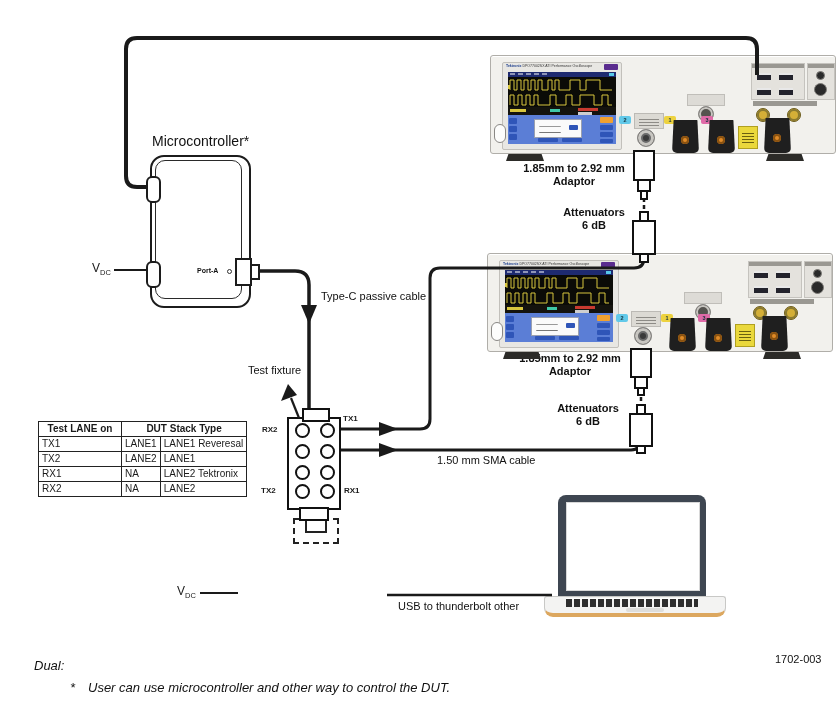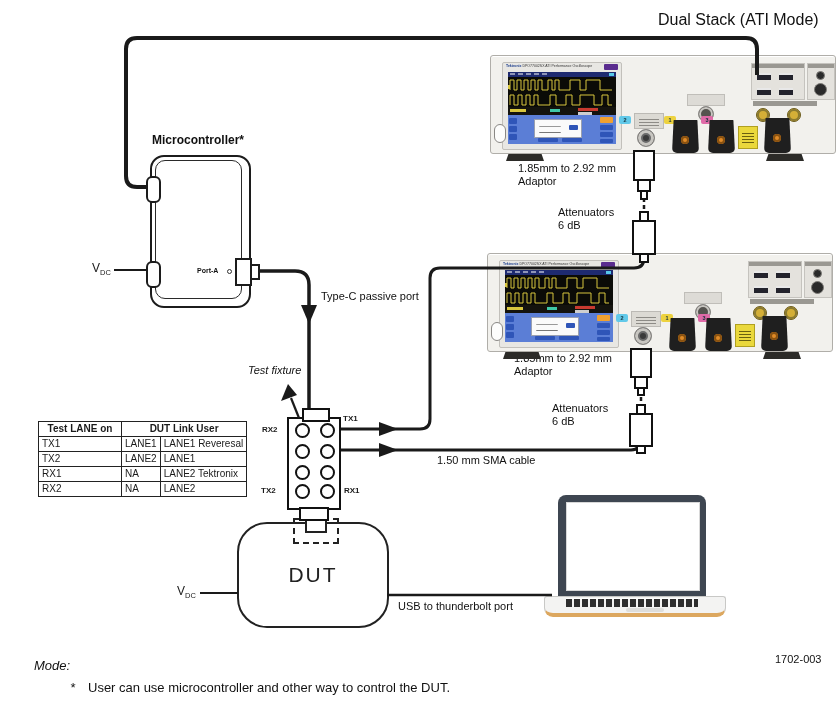--- a/index.html
+++ b/index.html
@@ -1,52 +1,52 @@
 <!DOCTYPE html>
 <html><head>
 <meta charset="utf-8">
 <style>
   html,body{margin:0;padding:0;background:#fff;}
   #canvas{position:relative;width:837px;height:710px;background:#fff;overflow:hidden;
           font-family:"Liberation Sans",sans-serif;color:#1a1a1a;}
   .abs{position:absolute;}
   .lbl{position:absolute;font-size:11px;color:#111;white-space:nowrap;}
-  .ctr{white-space:normal;line-height:1.15;}
+  .ctr{text-align:center;white-space:normal;line-height:1.15;font-weight:bold;}
 
   
   #title{left:658px;top:11px;font-size:16px;}
   #fig-num{left:775px;top:653px;font-size:11px;text-align:center;}
   #note-head{left:34px;top:658px;font-size:13px;font-style:italic;}
   #note-star{left:70px;top:680px;font-size:13px;font-style:italic;}
-  #note-text{left:88px;top:680px;font-size:13px;}
+  #note-text{left:88px;top:680px;font-size:13px;font-style:italic;}
 
   
   #wires{position:absolute;left:0;top:0;z-index:2;pointer-events:none;}
 
   
   #mcu{left:150px;top:155px;width:97px;height:149px;border:2.5px solid #1c1c1c;border-radius:14px;background:#fff;z-index:1;}
   #mcu-inner{left:155px;top:160px;width:85px;height:137px;border:1.5px solid #2a2a2a;border-radius:10px;z-index:1;}
   .pill{width:11px;height:23px;border:2px solid #1c1c1c;border-radius:6px;background:#fff;z-index:3;}
   #pill-top{left:146px;top:176px;}
   #pill-bottom{left:146px;top:261px;}
-  #mcu-label{left:152px;top:133px;font-size:12px;font-weight:bold;}
+  #mcu-label{left:152px;top:133px;font-size:14px;}
   #port-a-label{left:197px;top:267px;font-size:7px;font-weight:bold;z-index:3;}
   #port-dot{left:227px;top:269px;width:3px;height:3px;border:1px solid #333;border-radius:50%;z-index:3;}
   #port-rect{left:235px;top:258px;width:13px;height:24px;border:2px solid #1c1c1c;background:#fff;z-index:3;}
   #port-nub{left:250px;top:264px;width:6px;height:12px;border:2px solid #1c1c1c;background:#fff;z-index:3;}
 
   
   .vdc{position:absolute;font-size:12px;z-index:3;}
   .vdc sub{font-size:7.5px;}
   #vdc1{left:92px;top:261px;}
   #vdc2{left:177px;top:584px;}
 
   
   #lbl-typec{left:321px;top:290px;}
-  #lbl-testfixture{left:248px;top:364px;font-style:italic;}
+  #lbl-testfixture{left:248px;top:364px;}
   #lbl-sma{left:437px;top:454px;}
   #lbl-usb{left:398px;top:600px;}
   .adp-lbl{width:112px;}
   .att-lbl{width:72px;}
   #lbl-adp1{left:518px;top:162px;}
   #lbl-att1{left:558px;top:206px;}
   #lbl-adp2{left:514px;top:352px;}
   #lbl-att2{left:552px;top:402px;}
 
   
@@ -189,43 +189,42 @@
       <path d="M299,418 L291,398" stroke-width="2.2"></path>
     </g>
     <g fill="#1a1a1a" stroke="none">
       <polygon points="301,305 317,305 309,324"></polygon>
       <polygon points="379,422 379,436 398,429"></polygon>
       <polygon points="379,443 379,457 398,450"></polygon>
       <polygon points="288,384 281,401 297,395"></polygon>
     </g>
   </svg>
 
-  <div class="lbl" id="title">Dual Stack (ATI Mode)</div>
   <div class="lbl" id="fig-num">1702-003</div>
-  <div class="lbl" id="note-head">Mode:</div>
+  <div class="lbl" id="note-head">Dual:</div>
   <div class="lbl" id="note-star">*</div>
   <div class="lbl" id="note-text">User can use microcontroller and other way to control the DUT.</div>
 
   <div class="lbl" id="mcu-label">Microcontroller*</div>
   <div class="abs" id="mcu"></div>
   <div class="abs" id="mcu-inner"></div>
   <div class="abs pill" id="pill-top"></div>
   <div class="abs pill" id="pill-bottom"></div>
   <div class="lbl" id="port-a-label">Port-A</div>
   <div class="abs" id="port-dot"></div>
   <div class="abs" id="port-rect"></div>
   <div class="abs" id="port-nub"></div>
 
   <div class="vdc" id="vdc1"><span>V</span><sub>DC</sub></div>
   <div class="vdc" id="vdc2"><span>V</span><sub>DC</sub></div>
 
-  <div class="lbl" id="lbl-typec">Type-C passive port</div>
+  <div class="lbl" id="lbl-typec">Type-C passive cable</div>
   <div class="lbl" id="lbl-testfixture">Test fixture</div>
   <div class="lbl" id="lbl-sma">1.50 mm SMA cable</div>
-  <div class="lbl" id="lbl-usb">USB to thunderbolt port</div>
+  <div class="lbl" id="lbl-usb">USB to thunderbolt other</div>
   <div class="lbl ctr adp-lbl" id="lbl-adp1"><span>1.85mm to 2.92 mm</span><br><span>Adaptor</span></div>
   <div class="lbl ctr att-lbl" id="lbl-att1"><span>Attenuators</span><br><span>6 dB</span></div>
   <div class="lbl ctr adp-lbl" id="lbl-adp2"><span>1.85mm to 2.92 mm</span><br><span>Adaptor</span></div>
   <div class="lbl ctr att-lbl" id="lbl-att2"><span>Attenuators</span><br><span>6 dB</span></div>
 
   <div class="chain-part" id="adp1-body"></div>
   <div class="chain-part" id="adp1-step"></div>
   <div class="chain-part" id="adp1-nub"></div>
   <div class="chain-part" id="att1-topnub"></div>
   <div class="chain-part" id="att1-body"></div>
@@ -246,31 +245,28 @@
   <div class="fx-circle" style="left:320px;top:444px;"></div>
   <div class="fx-circle" style="left:295px;top:465px;"></div>
   <div class="fx-circle" style="left:320px;top:465px;"></div>
   <div class="fx-circle" style="left:295px;top:484px;"></div>
   <div class="fx-circle" style="left:320px;top:484px;"></div>
   <div class="fx-lbl" id="fx-lbl-rx2">RX2</div>
   <div class="fx-lbl" id="fx-lbl-tx1">TX1</div>
   <div class="fx-lbl" id="fx-lbl-tx2">TX2</div>
   <div class="fx-lbl" id="fx-lbl-rx1">RX1</div>
 
-  <div class="abs" id="dut">
-      <span>DUT</span>
-    </div>
   <div class="abs" id="dut-dashed"></div>
   <div class="abs" id="dut-conn"></div>
 
   <table class="abs" id="lane-table">
     <tbody>
         <tr>
       <th class="c1" rowspan="1">Test LANE on</th>
-      <th class="c2" colspan="2">DUT Link User</th>
+      <th class="c2" colspan="2">DUT Stack Type</th>
     </tr>
     <tr>
       <td>TX1</td>
       <td>LANE1</td>
       <td>LANE1 Reveresal</td>
     </tr>
     <tr>
       <td>TX2</td>
       <td>LANE2</td>
       <td>LANE1</td>

